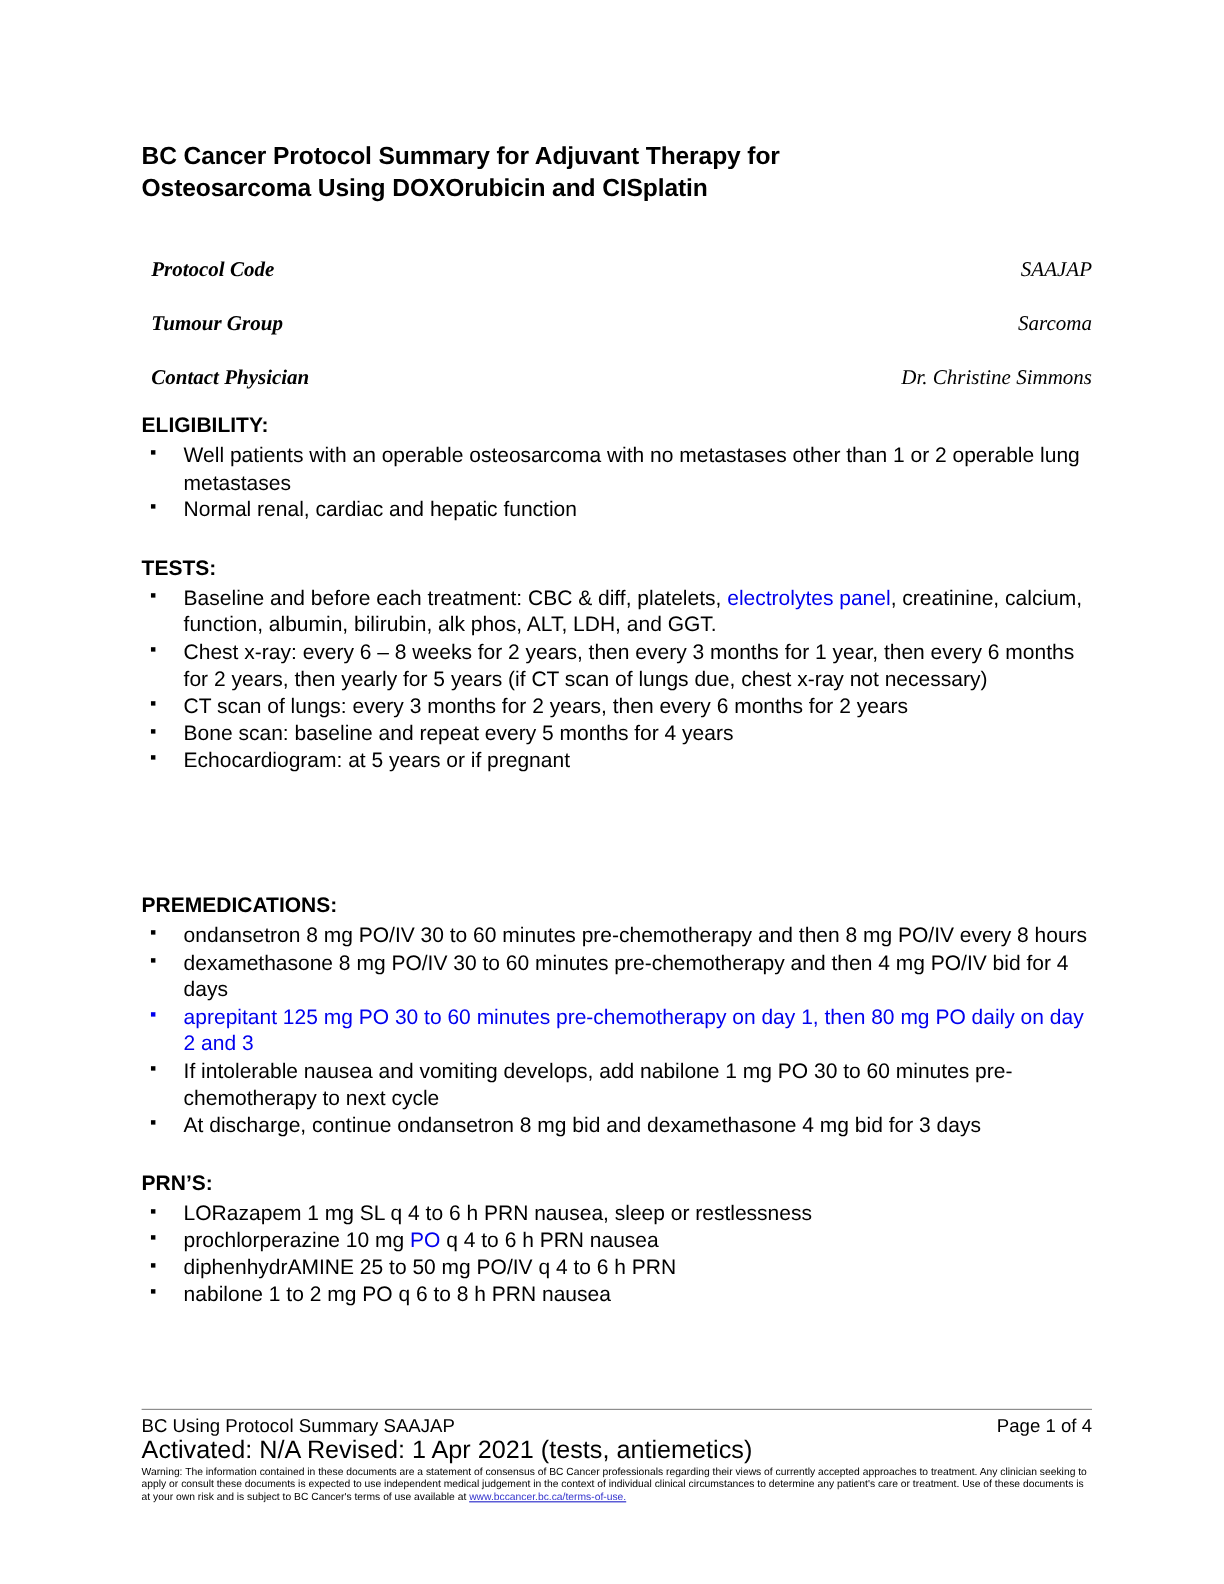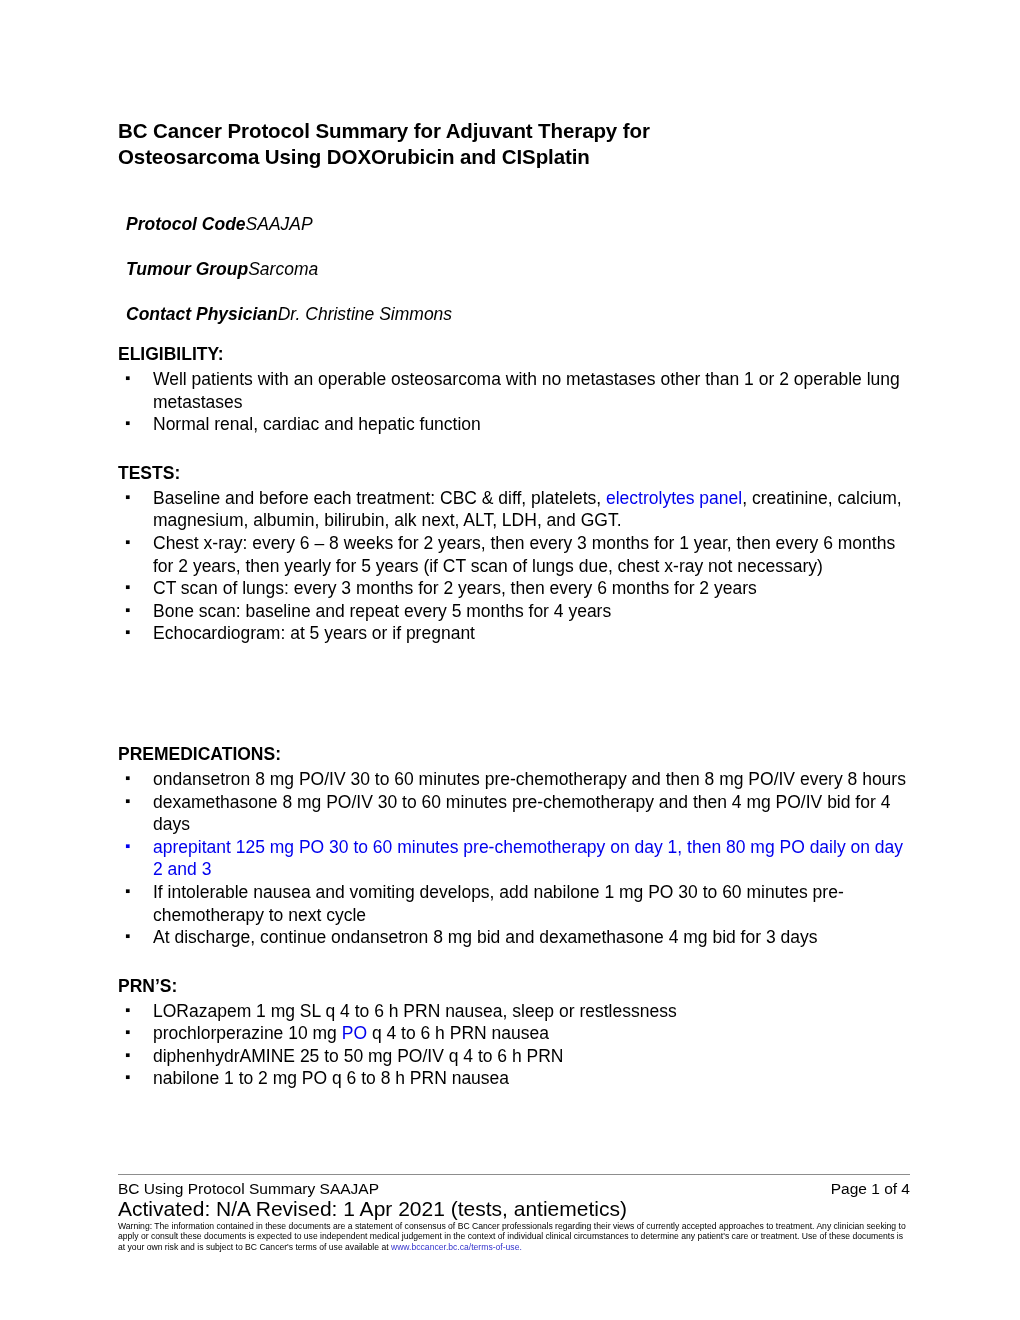--- a/index.html
+++ b/index.html
@@ -40,24 +40,26 @@
     margin: 0 0 0 0;
   }
   .doc-title .line { display: block; }
 
   
   .meta-block {
     margin-top: 44px;
   }
   .meta-row {
     display: flex;
+    justify-content: space-between;
     align-items: baseline;
     font-size: 17.5px;
     margin-bottom: 24px;
     padding-left: 8px;
+    font-family: Liberation Serif, serif;
   }
   .meta-row:last-child { margin-bottom: 0; }
   .meta-key {
     font-weight: bold;
     font-style: italic;
   }
   .meta-val {
     font-style: italic;
     text-align: right;
   }
@@ -136,20 +138,21 @@
   .disclaimer {
     font-size: 8.6px;
     line-height: 10.4px;
     margin-top: 2px;
     color: #000000;
     max-width: 790px;
   }
   .disclaimer a,
   .disclaimer .url {
     color: #3333cc;
+    text-decoration: underline;
   }
 </style>
 </head>
 <body>
 
 <div class="page">
 
   <div class="content">
 
     <h1 class="doc-title">
@@ -176,21 +179,21 @@
       <div class="section-heading">ELIGIBILITY:</div>
       <ul class="bullets">
         <li>Well patients with an operable osteosarcoma with no metastases other than 1 or 2 operable lung metastases</li>
         <li>Normal renal, cardiac and hepatic function</li>
       </ul>
     </div>
 
     <div class="section" id="section-tests">
       <div class="section-heading">TESTS:</div>
       <ul class="bullets">
-        <li><span>Baseline and before each treatment: CBC &amp; diff, platelets, </span><span class="link">electrolytes panel</span><span>, creatinine, calcium, magnesium, albumin, bilirubin, alk next, ALT, LDH, and GGT.</span></li>
+        <li><span>Baseline and before each treatment: CBC &amp; diff, platelets, </span><span class="link">electrolytes panel</span><span>, creatinine, calcium, function, albumin, bilirubin, alk phos, ALT, LDH, and GGT.</span></li>
         <li>Chest x-ray:  every 6 – 8 weeks for 2 years, then every 3 months for 1 year, then every 6 months for 2 years, then yearly for 5 years (if CT scan of lungs due, chest x-ray not necessary)</li>
         <li>CT scan of lungs:  every 3 months for 2 years, then every 6 months for 2 years</li>
         <li>Bone scan:  baseline and repeat every 5 months for 4 years</li>
         <li>Echocardiogram:  at 5 years or if pregnant</li>
       </ul>
     </div>
 
     <div class="section" id="section-premedications">
       <div class="section-heading">PREMEDICATIONS:</div>
       <ul class="bullets">

